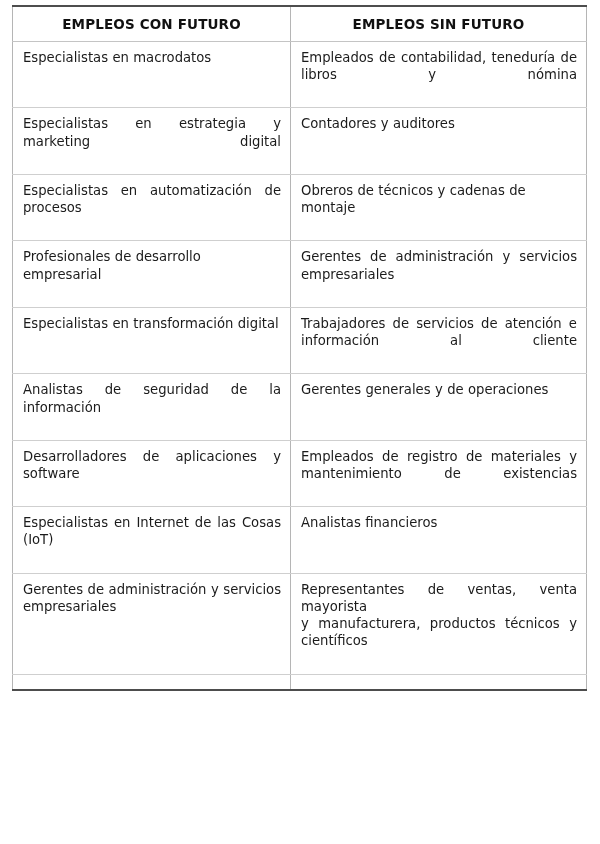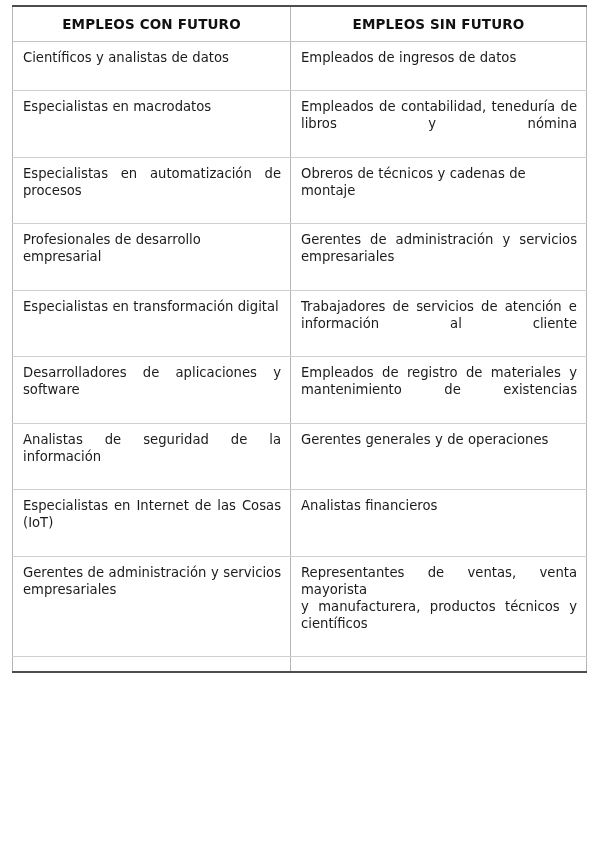--- a/index.html
+++ b/index.html
@@ -108,32 +108,32 @@
     </colgroup>
     <thead>
       <tr>
         <th>EMPLEOS CON FUTURO</th>
         <th>EMPLEOS SIN FUTURO</th>
       </tr>
     </thead>
     <tbody id="table-body">
         <tr>
           <td class="flow-left">
-            <span class="cell-text">Científicos y analistas de datos</span>
-          </td>
-          <td class="flow-left">
-            <span class="cell-text">Empleados de ingresos de datos</span>
-          </td>
-        </tr>
-        <tr>
-          <td class="flow-left">
             <span class="cell-text">Especialistas en macrodatos</span>
           </td>
           <td>
             <span class="cell-text">Empleados de contabilidad, teneduría de libros y nómina</span>
+          </td>
+        </tr>
+        <tr>
+          <td>
+            <span class="cell-text">Especialistas en estrategia y marketing digital</span>
+          </td>
+          <td class="flow-left">
+            <span class="cell-text">Contadores y auditores</span>
           </td>
         </tr>
         <tr>
           <td>
             <span class="cell-text">Especialistas en automatización de procesos</span>
           </td>
           <td class="flow-left">
             <span class="cell-text">Obreros de técnicos y cadenas de montaje</span>
           </td>
         </tr>
@@ -148,32 +148,32 @@
         <tr>
           <td class="flow-left">
             <span class="cell-text">Especialistas en transformación digital</span>
           </td>
           <td>
             <span class="cell-text">Trabajadores de servicios de atención e información al cliente</span>
           </td>
         </tr>
         <tr>
           <td>
+            <span class="cell-text">Analistas de seguridad de la información</span>
+          </td>
+          <td class="flow-left">
+            <span class="cell-text">Gerentes generales y de operaciones</span>
+          </td>
+        </tr>
+        <tr>
+          <td>
             <span class="cell-text">Desarrolladores de aplicaciones y software</span>
           </td>
           <td>
             <span class="cell-text">Empleados de registro de materiales y mantenimiento de existencias</span>
-          </td>
-        </tr>
-        <tr>
-          <td>
-            <span class="cell-text">Analistas de seguridad de la información</span>
-          </td>
-          <td class="flow-left">
-            <span class="cell-text">Gerentes generales y de operaciones</span>
           </td>
         </tr>
         <tr>
           <td>
             <span class="cell-text">Especialistas en Internet de las Cosas (IoT)</span>
           </td>
           <td class="flow-left">
             <span class="cell-text">Analistas financieros</span>
           </td>
         </tr>

